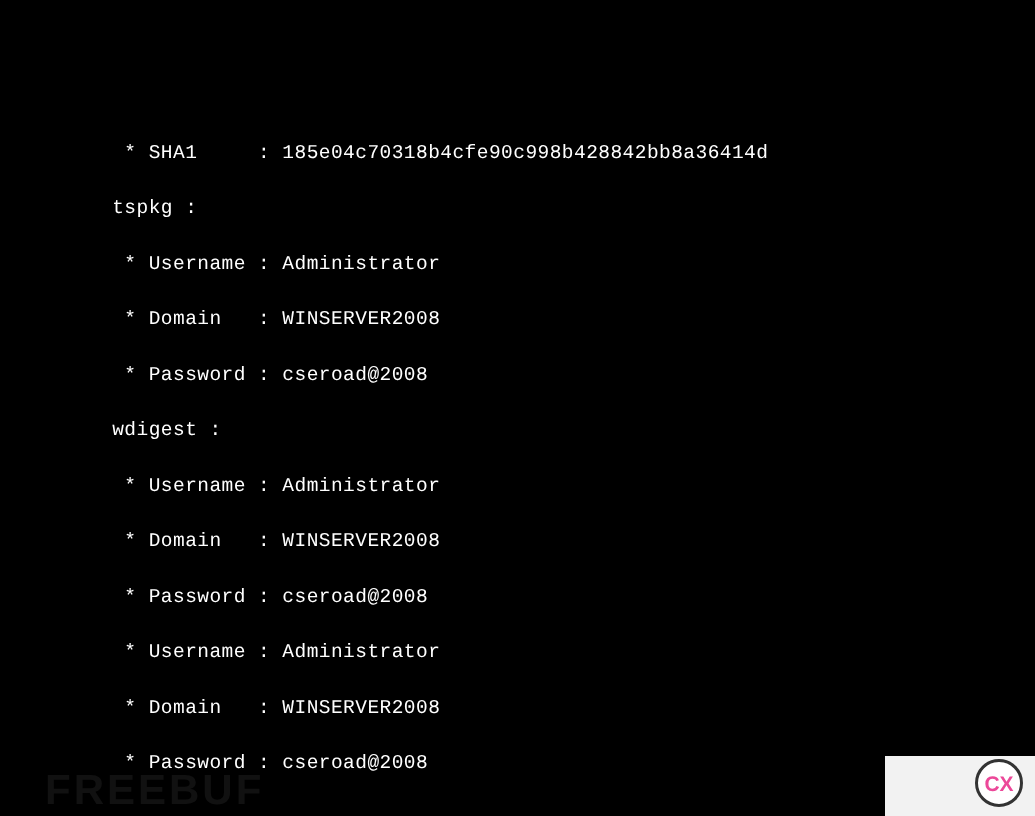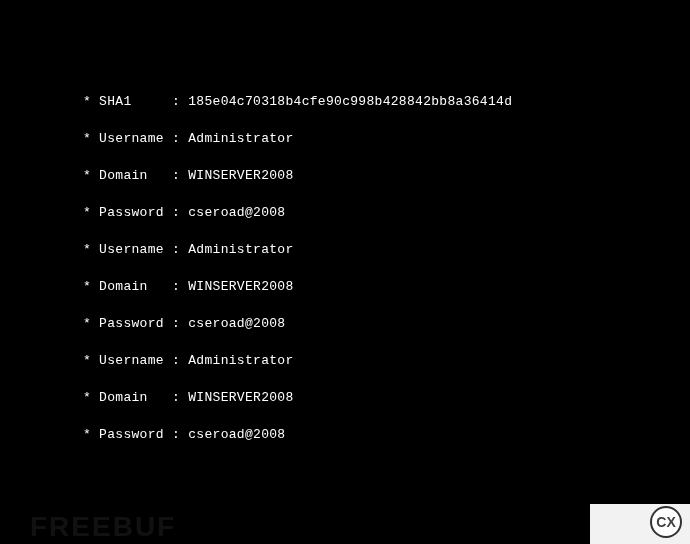--- a/index.html
+++ b/index.html
@@ -45,21 +45,21 @@
       pointer-events: none;
     }
     .watermark-right .logo {
       width: 28px;
       height: 28px;
       border: 2px solid #333;
       border-radius: 50%;
       display: flex;
       align-items: center;
       justify-content: center;
-      color: #404040;
+      color: #ec4899;
       font-weight: bold;
       font-size: 14px;
       background: #fff;
       text-align: right;
     }
     .watermark-right .txt {
       display: flex;
       flex-direction: column;
       line-height: 1;
     }
@@ -75,23 +75,25 @@
       opacity: 0.95;
     }
   </style>
 </head>
 <body>
 
 
 
 <div class="terminal">
 <span class="line">         * SHA1     : 185e04c70318b4cfe90c998b428842bb8a36414d</span>
+<span class="line">        tspkg :</span>
 <span class="line">         * Username : Administrator</span>
 <span class="line">         * Domain   : WINSERVER2008</span>
 <span class="line">         * Password : cseroad@2008</span>
+<span class="line">        wdigest :</span>
 <span class="line">         * Username : Administrator</span>
 <span class="line">         * Domain   : WINSERVER2008</span>
 <span class="line">         * Password : cseroad@2008</span>
 <span class="line">         * Username : Administrator</span>
 <span class="line">         * Domain   : WINSERVER2008</span>
 <span class="line">         * Password : cseroad@2008</span>
 
 
 
 

